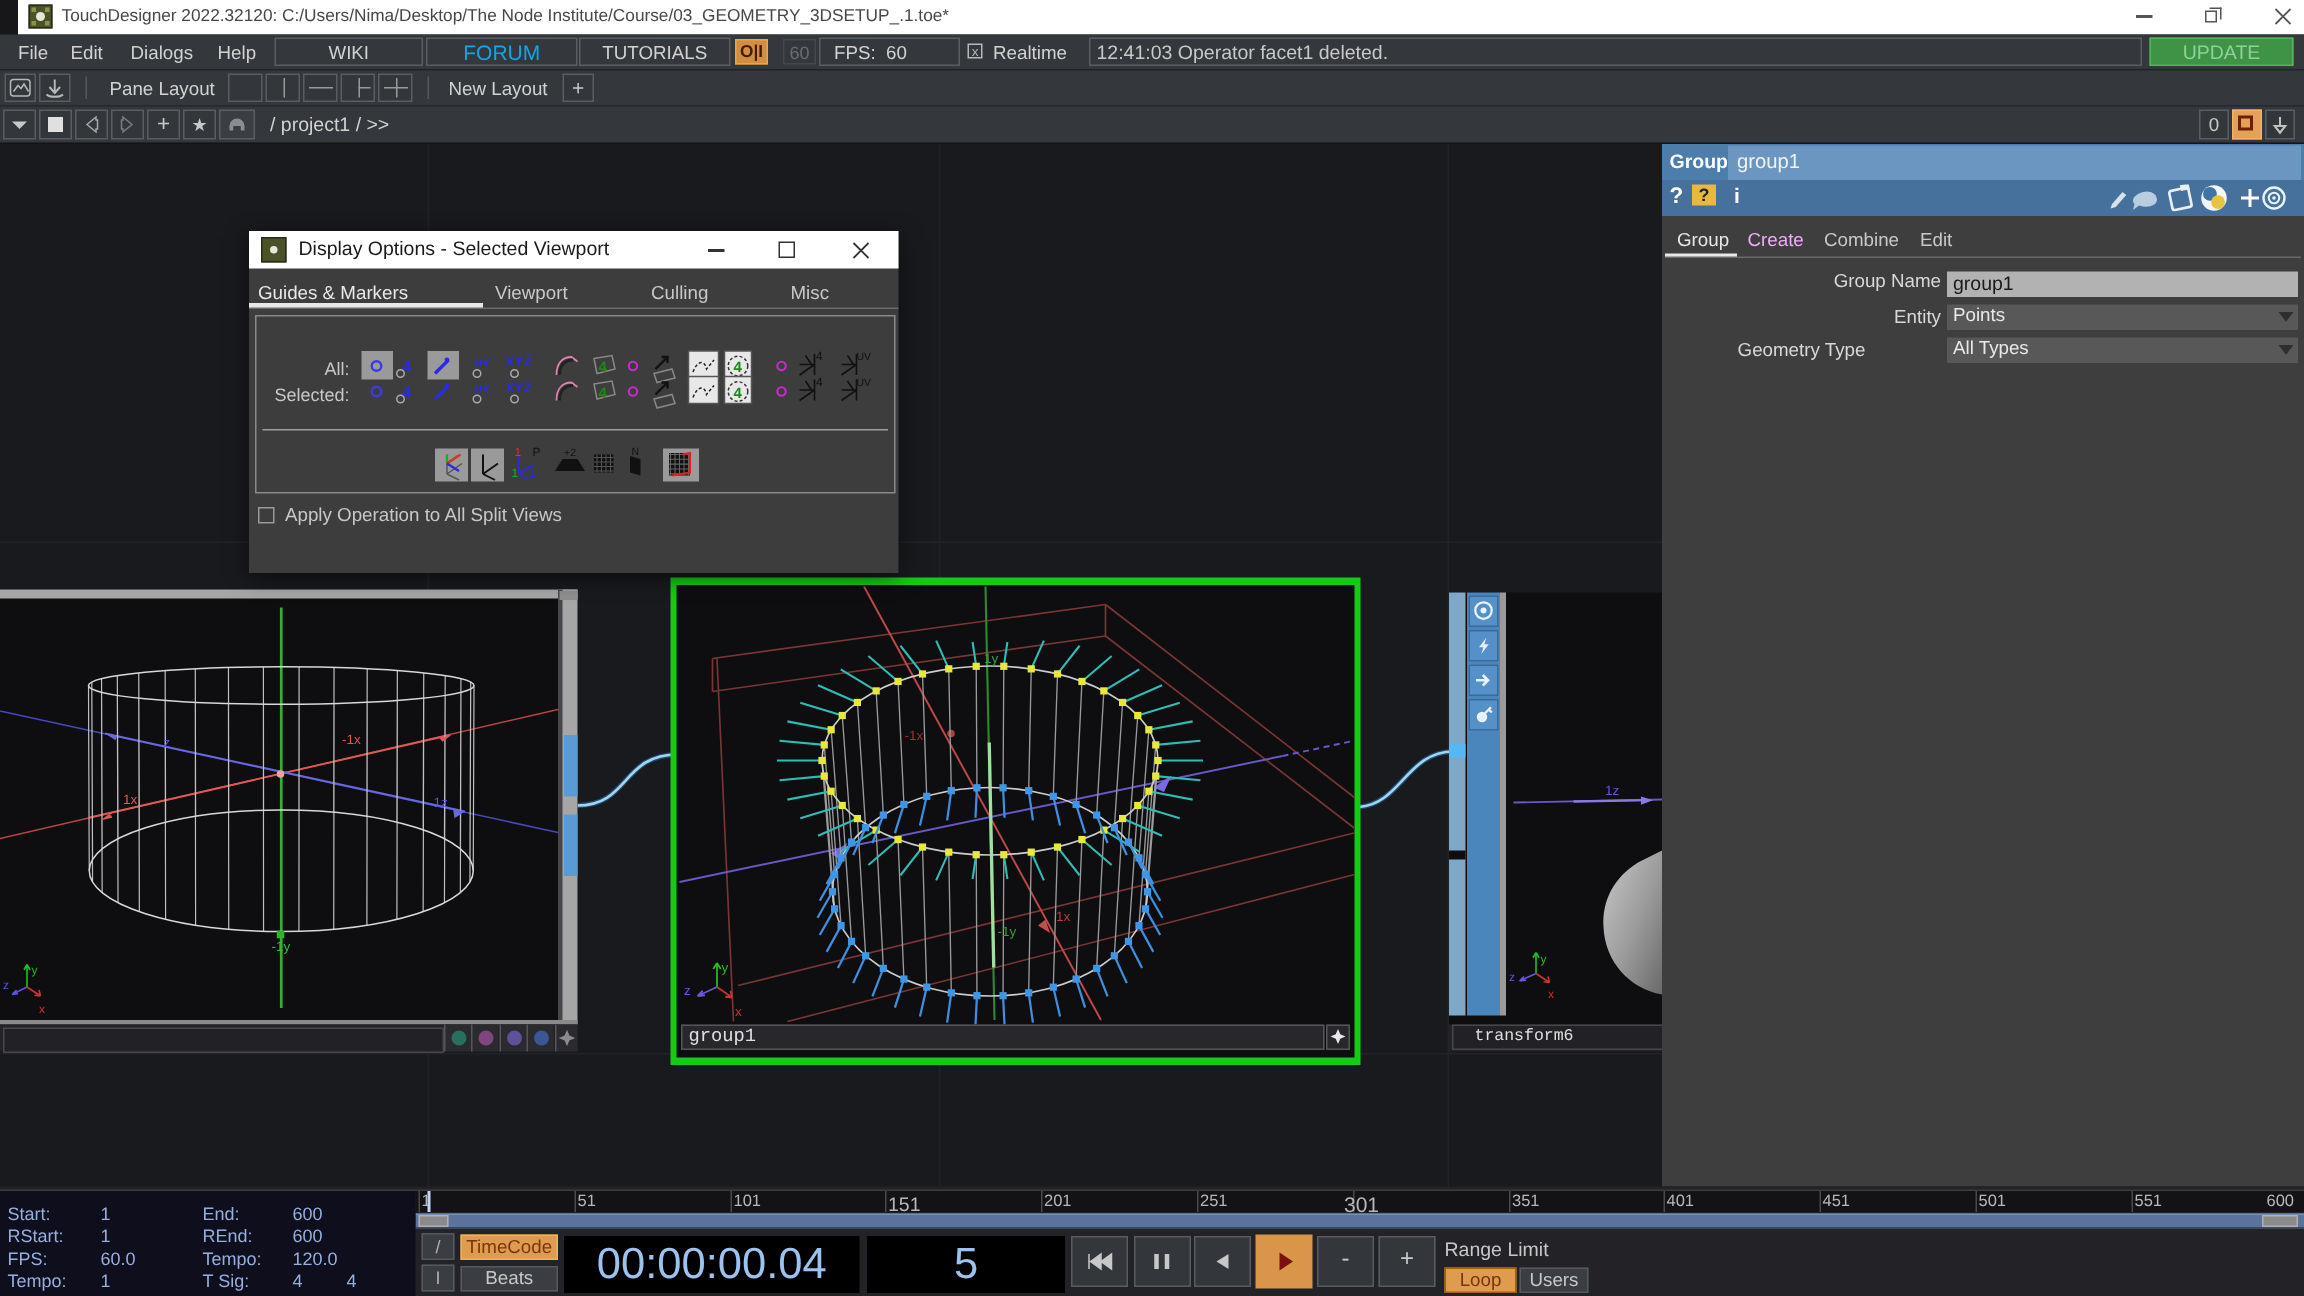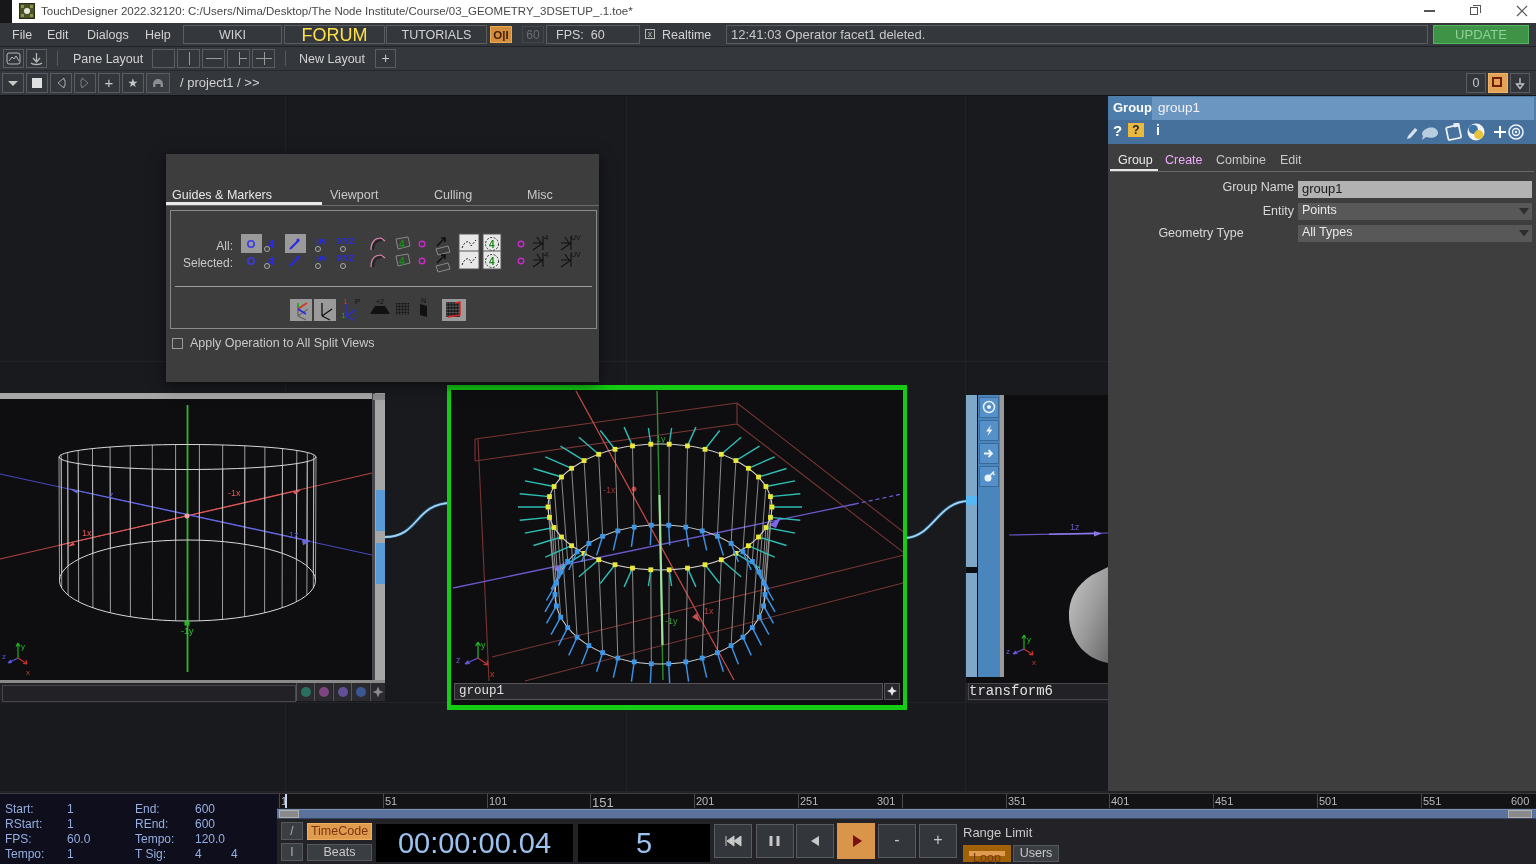--- a/index.html
+++ b/index.html
@@ -20,21 +20,21 @@
     <svg class="abs" style="left:1504px;top:5px" width="12" height="12">
       <path d="M1 1 L11 11 M11 1 L1 11" stroke="#555" stroke-width="1.2"></path>
     </svg>
   </div>
 <div class="abs" style="left:0;top:23px;width:1536px;height:24px;background:#34373c;border-bottom:1px solid #202226">
     <div class="abs" style="left:12px;top:5px;font-size:12.5px;color:#d2d2d2">File</div>
     <div class="abs" style="left:47px;top:5px;font-size:12.5px;color:#d2d2d2">Edit</div>
     <div class="abs" style="left:87px;top:5px;font-size:12.5px;color:#d2d2d2">Dialogs</div>
     <div class="abs" style="left:145px;top:5px;font-size:12.5px;color:#d2d2d2">Help</div>
     <div class="abs" style="left:183px;top:2px;width:99px;height:19px;border:1px solid #5a5e63;background:#34373c;color:#d2d2d2;font-size:12.5px;text-align:center;line-height:18px">WIKI</div>
-    <div class="abs" style="left:284px;top:2px;width:101px;height:19px;border:1px solid #5a5e63;background:#34373c;color:#fde047;font-size:18px;text-align:center;line-height:18px">FORUM</div>
+    <div class="abs" style="left:284px;top:2px;width:101px;height:19px;border:1px solid #5a5e63;background:#34373c;color:#0ea5e9;font-size:14px;text-align:center;line-height:18px">FORUM</div>
     <div class="abs" style="left:386px;top:2px;width:101px;height:19px;border:1px solid #5a5e63;background:#34373c;color:#d2d2d2;font-size:12.5px;text-align:center;line-height:18px">TUTORIALS</div>
     <div class="abs" style="left:490px;top:3px;width:22px;height:17px;background:#d28e3e;border:1px solid #e8a850;color:#401c00;font-size:11.5px;font-weight:bold;text-align:center;line-height:16px">O|I</div>
     <div class="abs" style="left:522px;top:3px;width:22px;height:17px;border:1px solid #44474c;color:#6a6e73;font-size:12px;text-align:center;line-height:16px">60</div>
     <div class="abs" style="left:546px;top:2px;width:94px;height:19px;border:1px solid #5a5e63"></div>
     <div class="abs" style="left:556px;top:5px;font-size:12.5px;color:#d2d2d2">FPS:&nbsp; 60</div>
     <div class="abs" style="left:645px;top:6px;width:10px;height:10px;border:1.5px solid #b8b8b8;color:#b8b8b8;font-size:9px;line-height:8px;text-align:center">x</div>
     <div class="abs" style="left:662px;top:5px;font-size:12.5px;color:#d2d2d2">Realtime</div>
     <div class="abs" style="left:726px;top:2px;width:702px;height:19px;border:1px solid #5a5e63"></div>
     <div class="abs" style="left:731px;top:4px;font-size:13px;color:#c8c8c8">12:41:03 Operator facet1 deleted.</div>
     <div class="abs" style="left:1433px;top:2px;width:96px;height:19px;background:#3f9347;border:1px solid #55b55f;color:#8fd197;font-size:13px;text-align:center;line-height:18px">UPDATE</div>
@@ -309,24 +309,35 @@
       </defs>
       <path d="M104 170 L88 178 C 72 188, 64 203, 65 221 C 66 244, 82 262, 104 266 Z" fill="url(#cone)"></path>
       <path d="M20 252 L20 238 M20 238 l-2 3.5 M20 238 l2 3.5" stroke="#22bb22" stroke-width="1.1" fill="none"></path>
       <path d="M20 252 L9 257 M9 257 l4.5 -0.5 M9 257 l3 -3" stroke="#6655dd" stroke-width="1.1" fill="none"></path>
       <path d="M20 252 L29 258 M29 258 l-4 -0.5 M29 258 l-1 -4" stroke="#cc3333" stroke-width="1.1" fill="none"></path>
       <text x="23" y="245" fill="#22bb22" font-size="8">y</text>
       <text x="2" y="257" fill="#6655dd" font-size="8">z</text>
       <text x="28" y="268" fill="#cc3333" font-size="8">x</text>
     </svg>
     <div class="abs" style="left:0;top:288px;width:142px;height:18px;background:#242428">
-      <div class="abs" style="left:2px;top:0px;width:151px;height:17px;background:#222226;border:1px solid #47474c;color:#e0e0e0;font-family:'Liberation Mono',monospace;font-size:14px;line-height:15px;padding-left:0">transform6</div>
+      <div class="abs" style="left:2px;top:0px;width:151px;height:17px;background:#222226;border:1px solid #47474c;color:#e0e0e0;font-family:'Liberation Mono',monospace;font-size:11px;line-height:15px;padding-left:14px">transform6</div>
     </div>
   </div>
 <div class="abs" style="left:166px;top:154px;width:433px;height:228px;background:#3d3d3d;box-shadow:0 3px 14px rgba(0,0,0,0.55)">
+    <div class="abs" style="left:0;top:0;width:433px;height:25px;background:#ffffff">
+      <div class="abs" style="left:8px;top:4px;width:17px;height:17px;background:#4a5228;border:1px solid #2a2a1a">
+        <div class="abs" style="left:5px;top:5px;width:5px;height:5px;background:#e8e8d8;border-radius:50%"></div>
+      </div>
+      <div class="abs" style="left:33px;top:4px;font-size:13px;color:#1a1a1a">Display Options - Selected Viewport</div>
+      <div class="abs" style="left:306px;top:12px;width:11px;height:1.5px;background:#333"></div>
+      <div class="abs" style="left:353px;top:7px;width:11px;height:11px;border:1px solid #333"></div>
+      <svg class="abs" style="left:402px;top:7px" width="12" height="12">
+        <path d="M1 1 L11 11 M11 1 L1 11" stroke="#333" stroke-width="1.2"></path>
+      </svg>
+    </div>
     <div class="abs" style="left:6px;top:34px;font-size:12.5px;color:#e8e8e8">Guides &amp; Markers</div>
     <div class="abs" style="left:164px;top:34px;font-size:12.5px;color:#c8c8c8">Viewport</div>
     <div class="abs" style="left:268px;top:34px;font-size:12.5px;color:#c8c8c8">Culling</div>
     <div class="abs" style="left:361px;top:34px;font-size:12.5px;color:#c8c8c8">Misc</div>
     <div class="abs" style="left:0;top:48px;width:156px;height:4px;background:#e8e8e8"></div>
     <div class="abs" style="left:0;top:51px;width:433px;height:1px;background:#6a6a6a"></div>
     <div class="abs" style="left:4px;top:56px;width:427px;height:119px;border:1px solid #8a8a8a">
       <div class="abs" style="left:0;top:28px;width:62px;font-size:12px;color:#c8c8c8;text-align:right">All:</div>
       <div class="abs" style="left:0;top:45px;width:62px;font-size:12px;color:#c8c8c8;text-align:right">Selected:</div>
       <div class="abs" style="left:4px;top:75px;width:417px;height:1px;background:#a0a0a0"></div>
@@ -479,21 +490,21 @@
       <div class="abs" style="left:108px;top:0.5px;font-size:11px;color:#b8b8b8">51</div>
       <div class="abs" style="left:210px;top:0px;width:1px;height:14px;background:#4a4a4e"></div>
       <div class="abs" style="left:212px;top:0.5px;font-size:11px;color:#b8b8b8">101</div>
       <div class="abs" style="left:313px;top:0px;width:1px;height:14px;background:#4a4a4e"></div>
       <div class="abs" style="left:315px;top:0.5px;font-size:13px;color:#b8b8b8">151</div>
       <div class="abs" style="left:417px;top:0px;width:1px;height:14px;background:#4a4a4e"></div>
       <div class="abs" style="left:419px;top:0.5px;font-size:11px;color:#b8b8b8">201</div>
       <div class="abs" style="left:521px;top:0px;width:1px;height:14px;background:#4a4a4e"></div>
       <div class="abs" style="left:523px;top:0.5px;font-size:11px;color:#b8b8b8">251</div>
       <div class="abs" style="left:625px;top:0px;width:1px;height:14px;background:#4a4a4e"></div>
-      <div class="abs" style="left:600px;top:0.5px;font-size:11px;color:#b8b8b8">301</div>
+      <div class="abs" style="left:619px;top:0.5px;font-size:14px;color:#b8b8b8">301</div>
       <div class="abs" style="left:729px;top:0px;width:1px;height:14px;background:#4a4a4e"></div>
       <div class="abs" style="left:731px;top:0.5px;font-size:11px;color:#b8b8b8">351</div>
       <div class="abs" style="left:832px;top:0px;width:1px;height:14px;background:#4a4a4e"></div>
       <div class="abs" style="left:834px;top:0.5px;font-size:11px;color:#b8b8b8">401</div>
       <div class="abs" style="left:936px;top:0px;width:1px;height:14px;background:#4a4a4e"></div>
       <div class="abs" style="left:938px;top:0.5px;font-size:11px;color:#b8b8b8">451</div>
       <div class="abs" style="left:1040px;top:0px;width:1px;height:14px;background:#4a4a4e"></div>
       <div class="abs" style="left:1042px;top:0.5px;font-size:11px;color:#b8b8b8">501</div>
       <div class="abs" style="left:1144px;top:0px;width:1px;height:14px;background:#4a4a4e"></div>
       <div class="abs" style="left:1146px;top:0.5px;font-size:11px;color:#b8b8b8">551</div>
@@ -541,14 +552,14 @@
     <div class="abs" style="left:837px;top:32px;width:38px;height:36px;background:#d9964a"><svg width="38" height="36">
         <path d="M16 12 l9 6 -9 6 z" fill="#7a1010"></path>
       </svg></div>
     <div class="abs" style="left:878px;top:33px;width:38px;height:34px;background:#33373c;border:1px solid #585c60">
       <div style="color:#c8c8c8;font-size:16px;text-align:center;line-height:30px">-</div>
     </div>
     <div class="abs" style="left:919px;top:33px;width:38px;height:34px;background:#33373c;border:1px solid #585c60">
       <div style="color:#c8c8c8;font-size:16px;text-align:center;line-height:30px">+</div>
     </div>
     <div class="abs" style="left:963px;top:34px;font-size:13px;color:#c8c8c8">Range Limit</div>
-    <div class="abs" style="left:963px;top:54px;width:48px;height:17px;background:#e09c4e;border:6px solid #a16207;color:#7a3510;font-size:12.5px;text-align:center;line-height:15px">Loop</div>
+    <div class="abs" style="left:963px;top:54px;width:48px;height:17px;background:#e09c4e;border:1px solid #a16207;color:#7a3510;font-size:12.5px;text-align:center;line-height:15px">Loop</div>
     <div class="abs" style="left:1013px;top:54px;width:46px;height:17px;background:#3a3d42;border:1px solid #55585d;color:#c8c8c8;font-size:12.5px;text-align:center;line-height:15px">Users</div>
   </div>
 </body></html>

